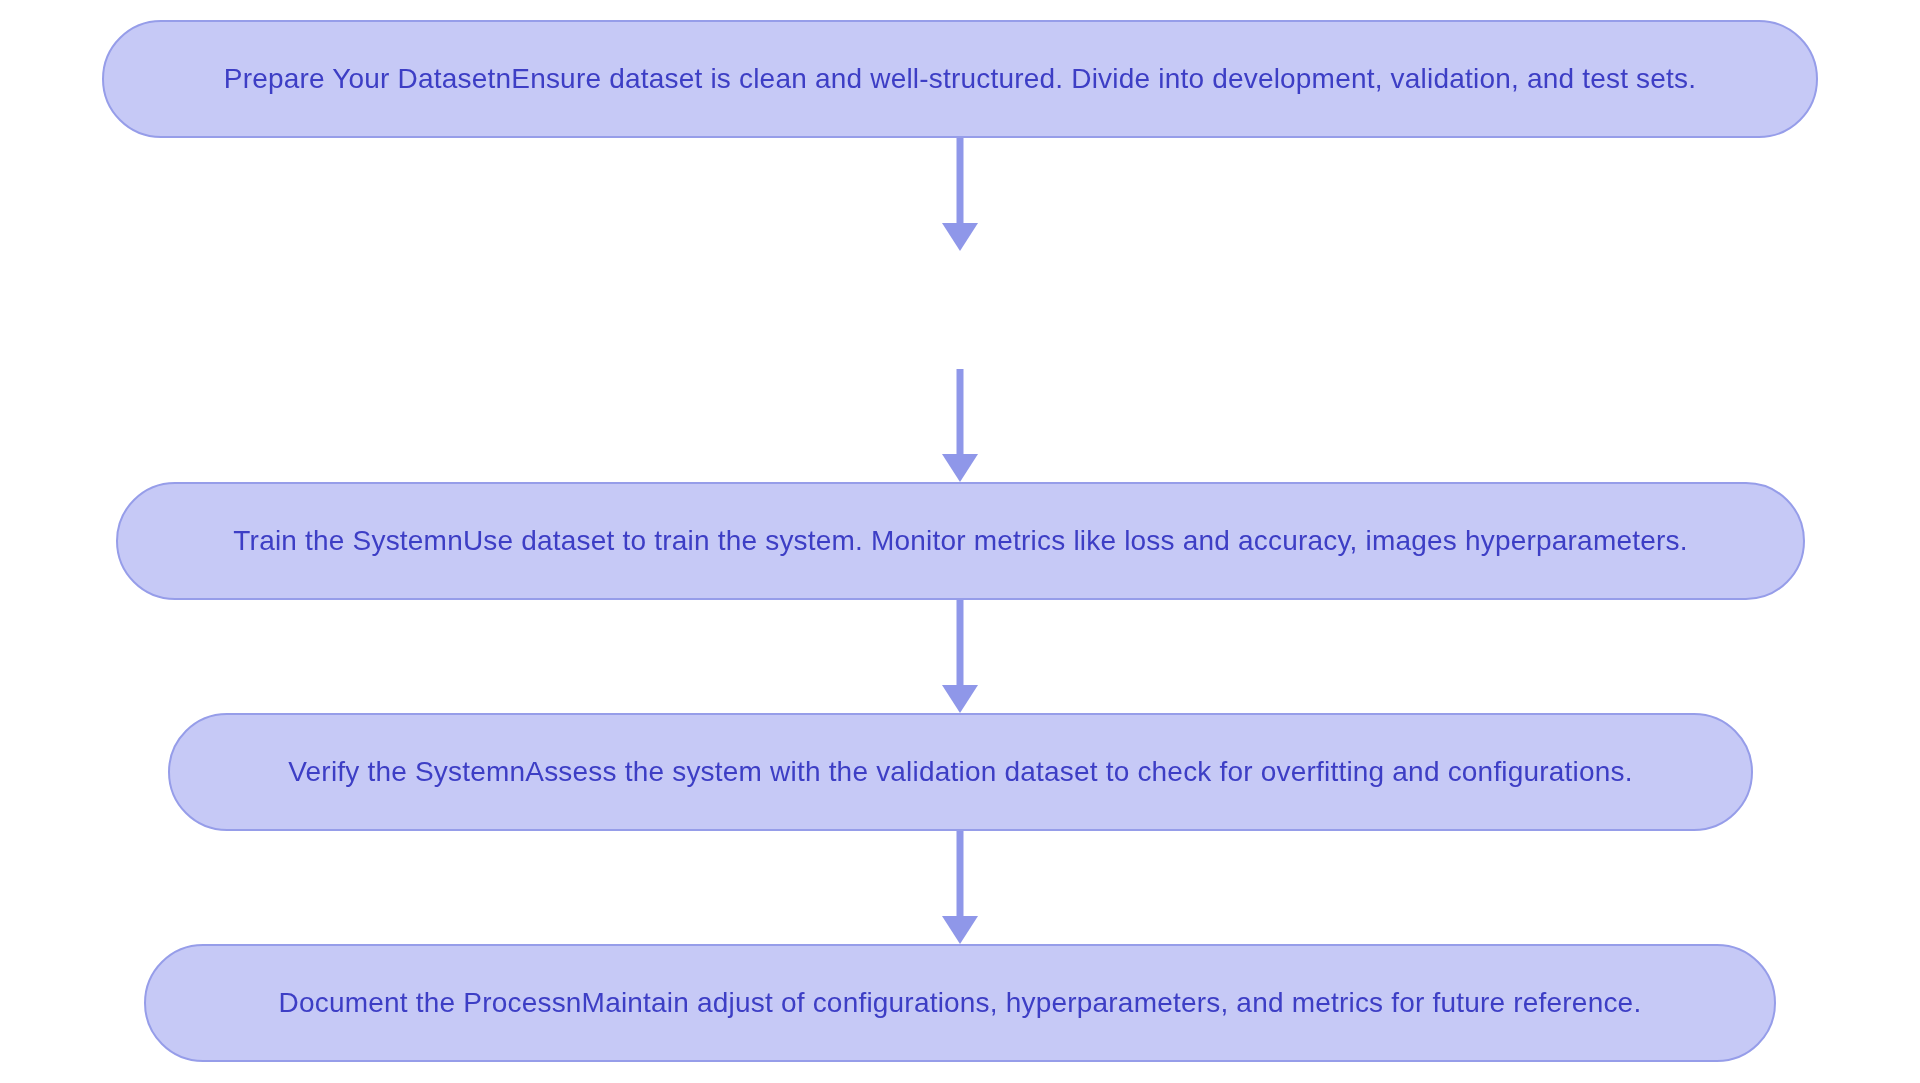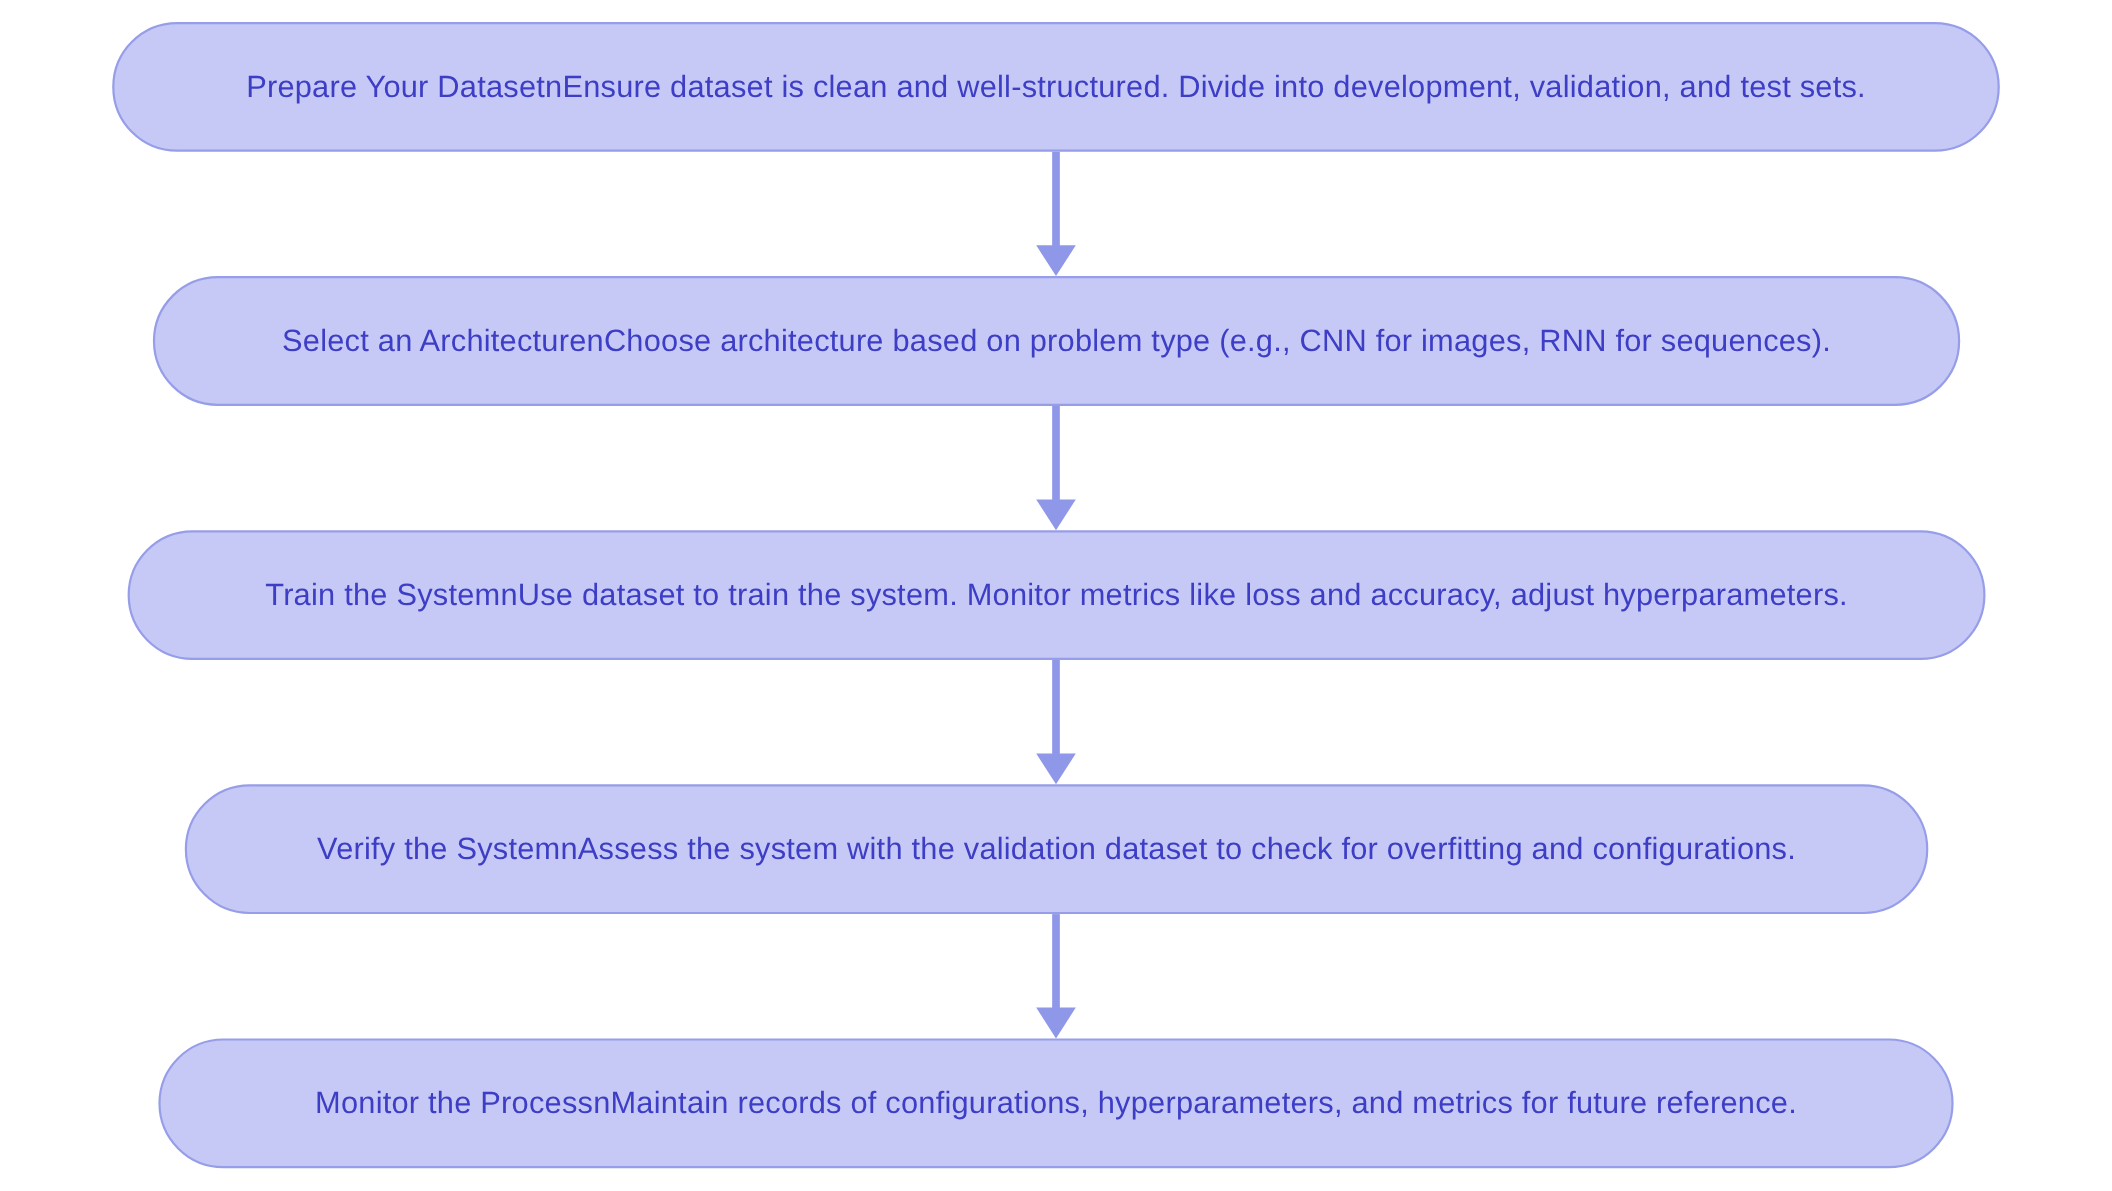--- a/index.html
+++ b/index.html
@@ -84,44 +84,41 @@
 
   <div class="node n1">
     <span class="node-label">Prepare Your DatasetnEnsure dataset is clean and well-structured. Divide into development, validation, and test sets.</span>
   </div>
 
   <div class="arrow a1">
     <div class="arrow-line"></div>
     <div class="arrow-head"></div>
   </div>
 
-  <div class="node n2">
-    <span class="node-label">Select an ArchitecturenChoose architecture based on problem type (e.g., CNN for images, RNN for sequences).</span>
-  </div>
 
   <div class="arrow a2">
     <div class="arrow-line"></div>
     <div class="arrow-head"></div>
   </div>
 
   <div class="node n3">
-    <span class="node-label">Train the SystemnUse dataset to train the system. Monitor metrics like loss and accuracy, adjust hyperparameters.</span>
+    <span class="node-label">Train the SystemnUse dataset to train the system. Monitor metrics like loss and accuracy, images hyperparameters.</span>
   </div>
 
   <div class="arrow a3">
     <div class="arrow-line"></div>
     <div class="arrow-head"></div>
   </div>
 
   <div class="node n4">
     <span class="node-label">Verify the SystemnAssess the system with the validation dataset to check for overfitting and configurations.</span>
   </div>
 
   <div class="arrow a4">
     <div class="arrow-line"></div>
     <div class="arrow-head"></div>
   </div>
 
   <div class="node n5">
-    <span class="node-label">Monitor the ProcessnMaintain records of configurations, hyperparameters, and metrics for future reference.</span>
+    <span class="node-label">Document the ProcessnMaintain adjust of configurations, hyperparameters, and metrics for future reference.</span>
   </div>
 
 </div>
 
 </body></html>

